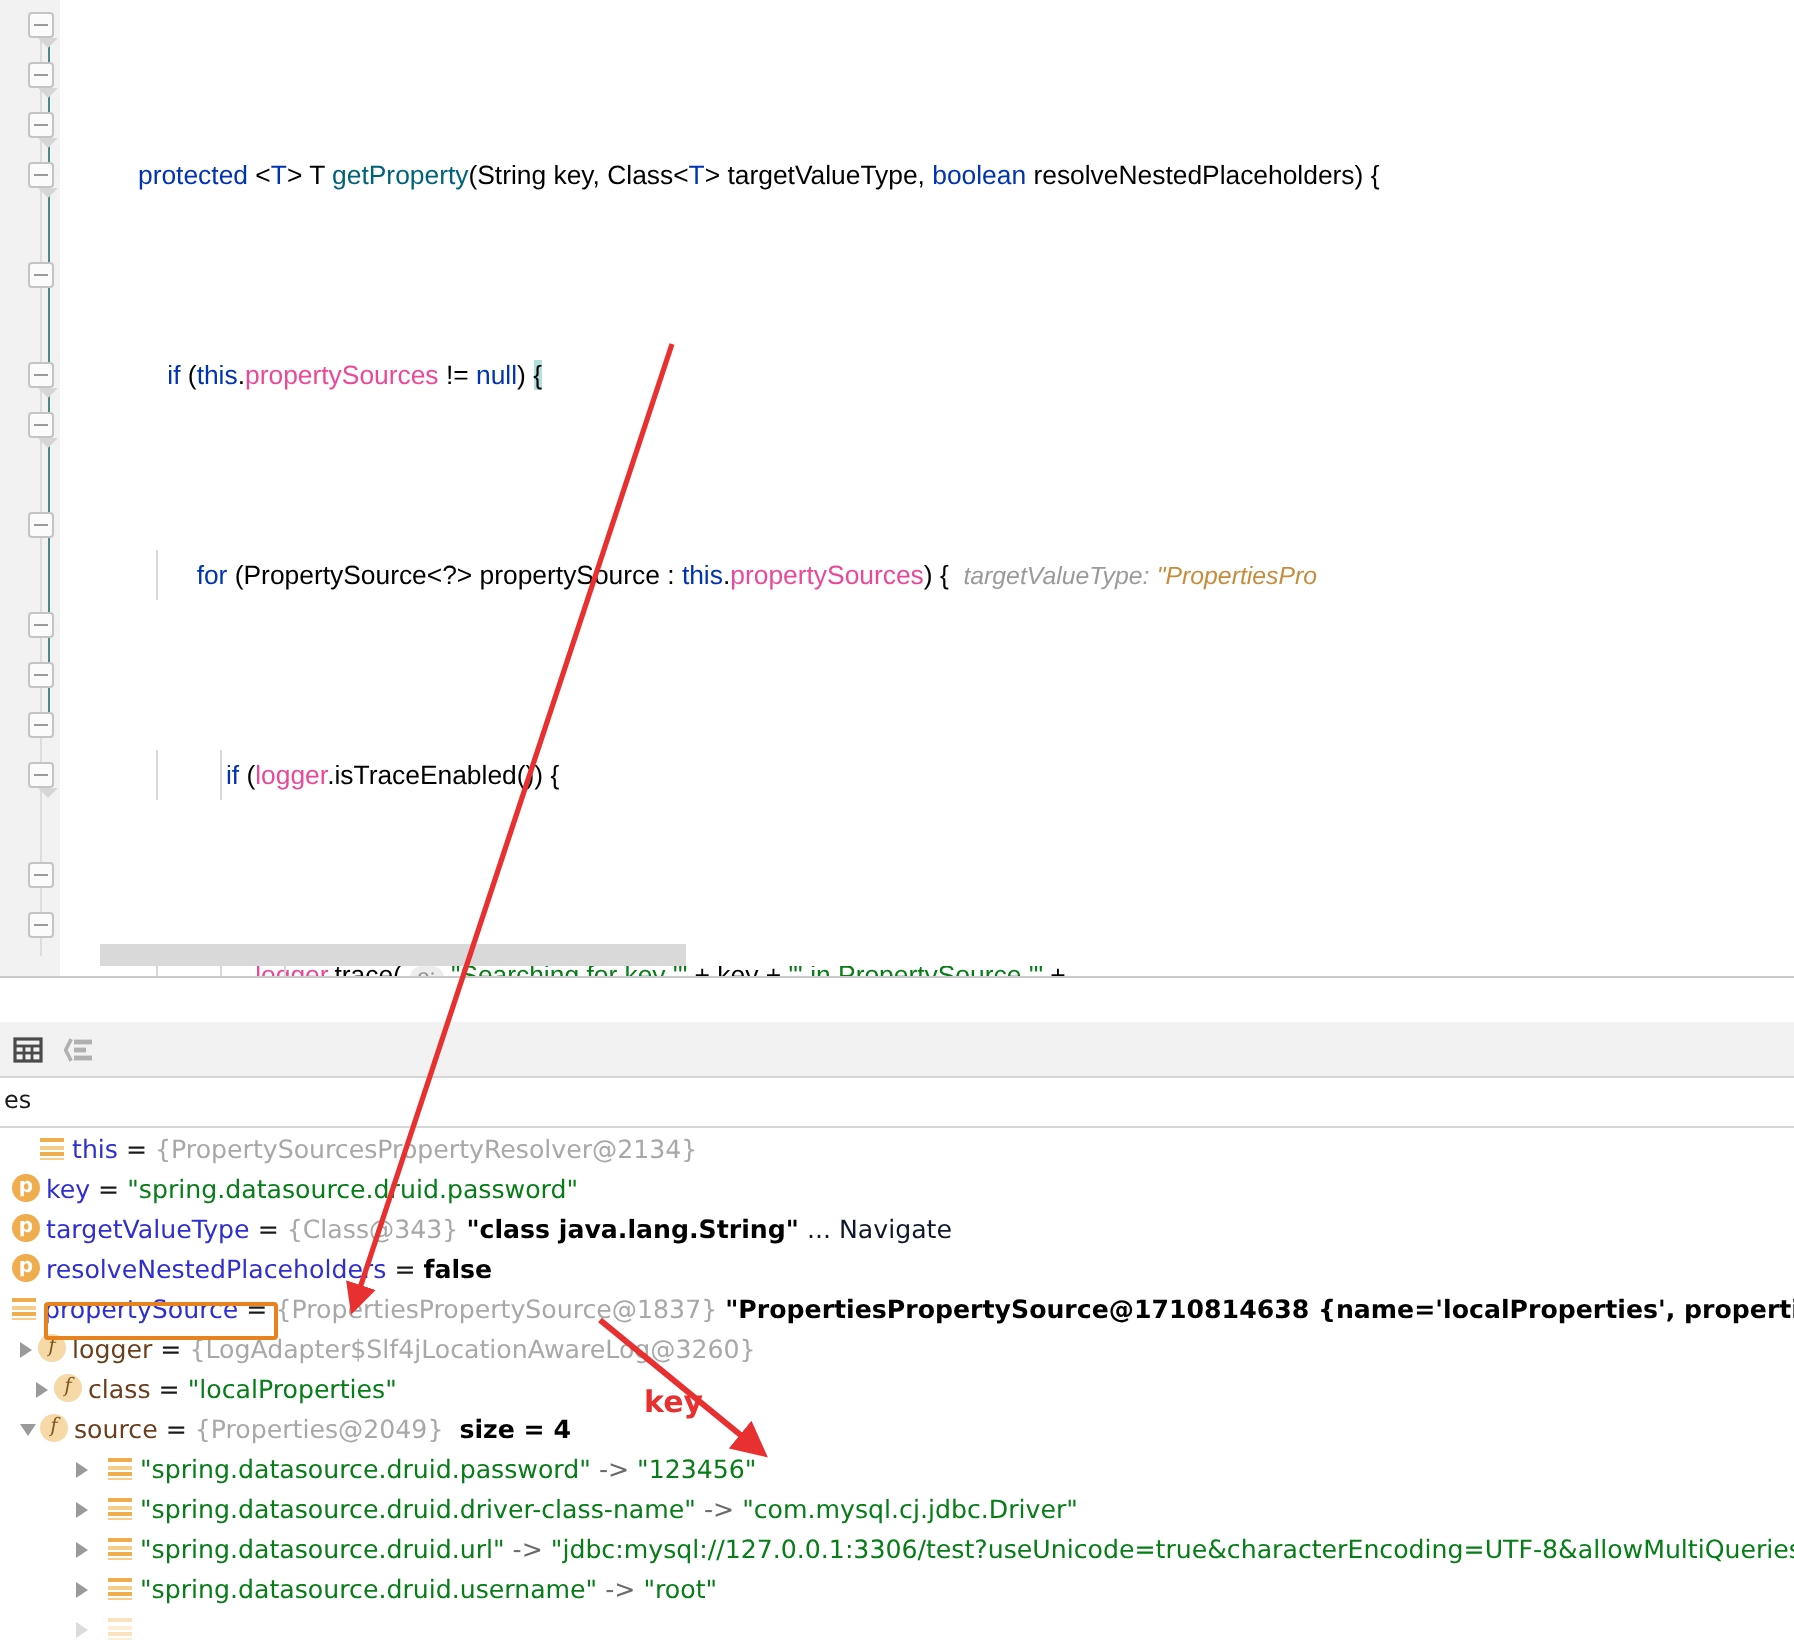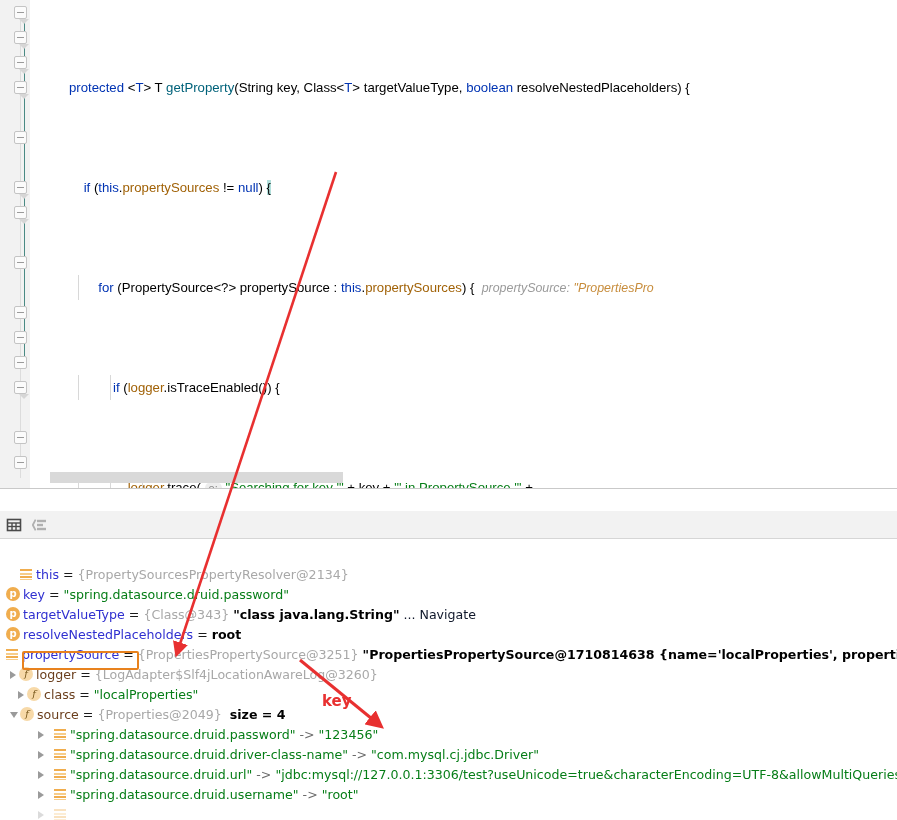--- a/index.html
+++ b/index.html
@@ -45,21 +45,21 @@
   }
 
   #code {
     position:absolute; left:44px; top:0; width:867px; height:477px;
     font-family:Liberation Sans, sans-serif;
     font-size:13.2px; line-height:25px;
     white-space:pre; color:#000000;
   }
   .ln { position:relative; height:25px; padding-left:25px; }
   .kw  { color:#0033b3; }
-  .fld { color:#a16207; }
+  .fld { color:#ec4899; }
   .str { color:#067d17; }
   .hintparam {
     color:#9a9a9a; font-style:italic; font-size:12.4px;
   }
   .hintval { color:#c78c3b; font-style:italic; font-size:12.4px; }
   .opill {
     background:#ededed; color:#8c8c8c; border-radius:8px;
     padding:0 4px; font-size:11px;
   }
   .indentguide {
@@ -209,21 +209,21 @@
     <div class="fold" style="top:431px"></div>
     <div class="fold" style="top:456px"></div>
   </div>
 
   <div id="code">
 
     <div class="ln"><span class="kw">protected</span> &lt;<span class="kw">T</span>&gt; T <span class="kw" style="color:#00627a">getProperty</span>(String key, Class&lt;<span class="kw">T</span>&gt; targetValueType, <span class="kw">boolean</span> resolveNestedPlaceholders) {</div>
 
     <div class="ln">    <span class="kw">if</span> (<span class="kw">this</span>.<span class="fld">propertySources</span> != <span class="kw">null</span>) <span class="caretbox">{</span></div>
 
-    <div class="ln"><span class="indentguide" style="left:34px"></span>        <span class="kw">for</span> (PropertySource&lt;?&gt; propertySource : <span class="kw">this</span>.<span class="fld">propertySources</span>) {  <span class="hintparam">propertySource:</span> <span class="hintval">"PropertiesPro</span></div>
+    <div class="ln"><span class="indentguide" style="left:34px"></span>        <span class="kw">for</span> (PropertySource&lt;?&gt; propertySource : <span class="kw">this</span>.<span class="fld">propertySources</span>) {  <span class="hintparam">targetValueType:</span> <span class="hintval">"PropertiesPro</span></div>
 
     <div class="ln"><span class="indentguide" style="left:34px"></span><span class="indentguide" style="left:66px"></span>            <span class="kw">if</span> (<span class="fld">logger</span>.isTraceEnabled()) {</div>
 
     <div class="ln"><span class="indentguide" style="left:34px"></span><span class="indentguide" style="left:66px"></span><span class="indentguide" style="left:98px"></span>                <span class="fld">logger</span>.trace( <span class="opill">o:</span> <span class="str">"Searching for key '"</span> + key + <span class="str">"' in PropertySource '"</span> +</div>
 
     
 
     
 
     
@@ -279,41 +279,44 @@
     <div class="tbicon" id="tb-sort">
       <svg width="16" height="16" viewBox="0 0 16 16">
         <line x1="5" y1="4" x2="14" y2="4" stroke="#b0b0b0" stroke-width="2.4"></line>
         <line x1="5" y1="8" x2="11" y2="8" stroke="#b0b0b0" stroke-width="2.4"></line>
         <line x1="5" y1="12" x2="14" y2="12" stroke="#b0b0b0" stroke-width="2.4"></line>
         <path d="M3.6 2.6 L0.8 8 L3.6 13.4" fill="none" stroke="#b0b0b0" stroke-width="1.8"></path>
       </svg>
     </div>
   </div>
 
+  <div id="dbg-tabrow">
+    <span id="dbg-tablabel">es</span>
+  </div>
 
   <div id="vars">
 
     <div class="vrow" style="padding-left:20px">
       <span class="ic obj"></span><span class="vname">this</span><span class="veq"> = </span><span class="vtype">{PropertySourcesPropertyResolver@2134}</span>
     </div>
 
     <div class="vrow" style="padding-left:6px">
       <span class="ic param"></span><span class="vname">key</span><span class="veq"> = </span><span class="vstr">"spring.datasource.druid.password"</span>
     </div>
 
     <div class="vrow" style="padding-left:6px">
       <span class="ic param"></span><span class="vname">targetValueType</span><span class="veq"> = </span><span class="vtype">{Class@343}</span><span>&nbsp;</span><span class="vbold">"class java.lang.String"</span><span>&nbsp;</span><span class="vnav">... Navigate</span>
     </div>
 
     <div class="vrow" style="padding-left:6px">
-      <span class="ic param"></span><span class="vname">resolveNestedPlaceholders</span><span class="veq"> = </span><span class="vbold">root</span>
+      <span class="ic param"></span><span class="vname">resolveNestedPlaceholders</span><span class="veq"> = </span><span class="vbold">false</span>
     </div>
 
     <div class="vrow" style="padding-left:6px">
-      <span class="ic obj"></span><span class="vname">propertySource</span><span class="veq"> = </span><span class="vtype">{PropertiesPropertySource@3251}</span><span>&nbsp;</span><span class="vbold">"PropertiesPropertySource@1710814638 {name='localProperties', properties={spring.datasour</span>
+      <span class="ic obj"></span><span class="vname">propertySource</span><span class="veq"> = </span><span class="vtype">{PropertiesPropertySource@1837}</span><span>&nbsp;</span><span class="vbold">"PropertiesPropertySource@1710814638 {name='localProperties', properties={spring.datasour</span>
     </div>
 
     <div class="vrow" style="padding-left:8px">
       <span class="twisty right"></span><span class="ic field"></span><span class="vname fieldname">logger</span><span class="veq"> = </span><span class="vtype">{LogAdapter$Slf4jLocationAwareLog@3260}</span>
     </div>
 
     <div class="vrow" style="padding-left:16px">
       <span class="twisty right"></span><span class="ic field"></span><span class="vname fieldname">class</span><span class="veq"> = </span><span class="vstr">"localProperties"</span>
     </div>
 

